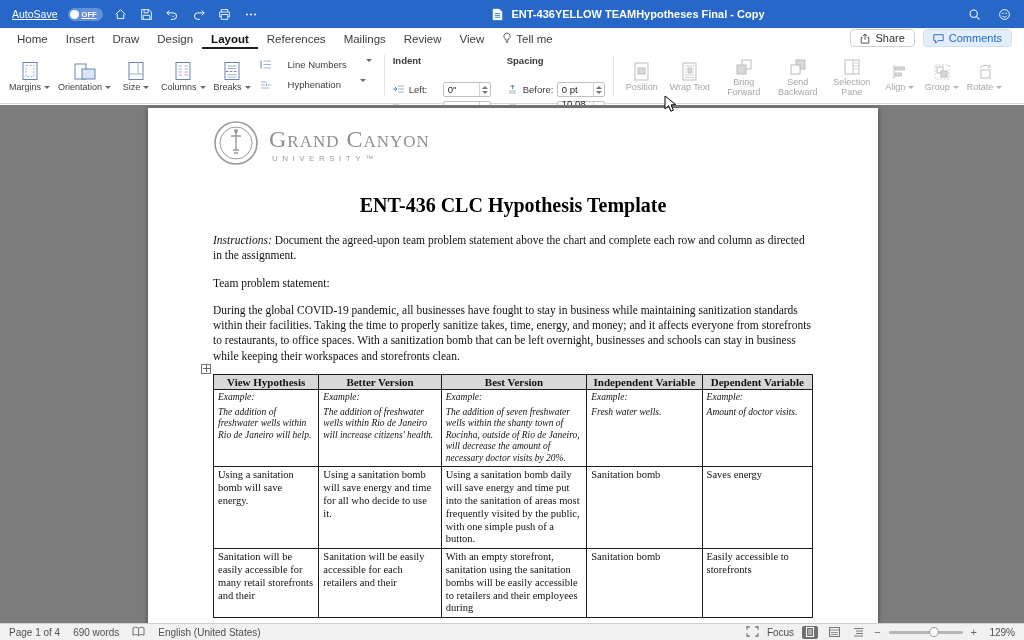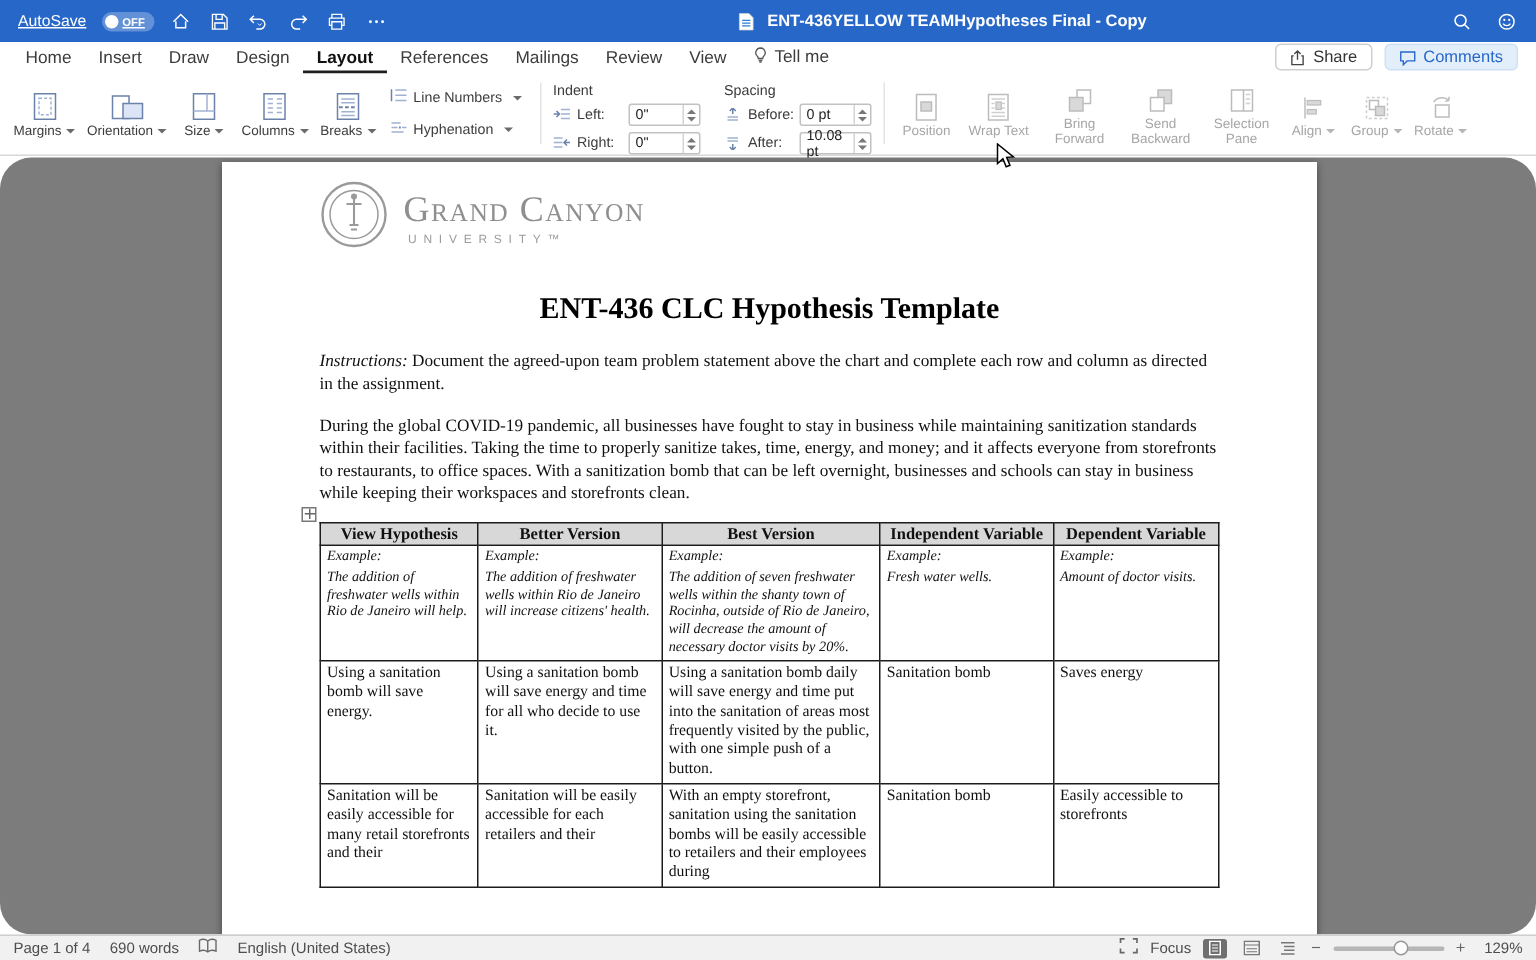--- a/index.html
+++ b/index.html
@@ -40,46 +40,46 @@
             align-items:stretch; padding:3px 6px 4px; gap:2px; position:relative; }
   .rbtn { display:flex; flex-direction:column; align-items:center; justify-content:center;
           gap:2px; min-width:40px; padding:1px 3px; border-radius:3px; cursor:default; }
   .rbtn-icon { height:22px; display:flex; align-items:flex-end; }
   .rbtn-label { font-size:9px; color:#3d3d3d; line-height:1.1; text-align:center; white-space:nowrap; }
   .rbtn-label.wrap { white-space:normal; width:46px; }
   .caret { display:inline-block; width:0; height:0; border-left:3px solid transparent;
            border-right:3px solid transparent; border-top:3.5px solid #6a6a6a; margin-left:3px;
            vertical-align:1px; }
   .rstack { display:flex; flex-direction:column; justify-content:center; gap:7px; padding:0 4px; }
-  .mini-row { display:flex; align-items:center; gap:4px; font-size:9.5px; color:#3d3d3d; }
+  .mini-row { display:flex; gap:16px; font-size:9.5px; color:#3d3d3d; }
   .rdivider { width:1px; background:#e4e4e4; margin:3px 6px; }
   .fields { display:flex; gap:16px; padding-top:3px; }
   .fcol { display:flex; flex-direction:column; }
-  .fcol-title { font-size:9.5px; color:#3b3b3b; margin-bottom:3px; }
+  .fcol-title { font-size:9.5px; color:#3b3b3b; margin-bottom:16px;font-weight:bold; }
   .field-row { display:flex; align-items:center; gap:4px; margin-bottom:4px; }
   .f-icon { width:12px; display:flex; justify-content:center; }
   .f-label { font-size:9.5px; color:#3b3b3b; width:30px; }
   .f-input { width:48px; height:15px; border:1px solid #c2c2c2; border-radius:2px; background:#fff;
              display:flex; align-items:center; justify-content:space-between; font-size:9.5px;
              color:#222; padding-left:4px; }
   .spinner { width:11px; height:13px; border-left:1px solid #d4d4d4; display:flex;
              flex-direction:column; align-items:center; justify-content:center; gap:2px; }
   .sp-up { width:0; height:0; border-left:3px solid transparent; border-right:3px solid transparent;
            border-bottom:3px solid #777; }
   .sp-dn { width:0; height:0; border-left:3px solid transparent; border-right:3px solid transparent;
            border-top:3px solid #777; }
   .disabled .rbtn-label { color:#a6a6a6; }
   .disabled .caret { border-top-color:#b5b5b5; }
 
   
   .cursor { position:absolute; left:664px; top:46px; z-index:60; pointer-events:none; }
 
   
   .doc-area { position:absolute; top:105px; bottom:17px; left:0; right:0; background:#7c7c7c;
-              overflow:hidden;border-radius:21px; }
+              overflow:hidden; }
   .page { position:absolute; left:148px; top:3px; width:730px; height:620px; background:#fff;
           box-shadow:0 1px 5px rgba(0,0,0,.45); font-family:"Liberation Serif", serif; color:#111; }
   .page-inner { padding:12px 65px 0; }
   .logo-row { display:flex; align-items:center; gap:10px; }
   .gcu-text {}
   .gcu-name { font-variant:small-caps; font-size:24px; letter-spacing:1px; color:#8f8f8f; line-height:1; }
   .gcu-sub { font-family:"Liberation Sans", sans-serif; font-size:8px; letter-spacing:4.5px;
              color:#9b9b9b; margin-top:3px; padding-left:3px; }
   .doc-title { text-align:center; font-weight:700; font-size:20px; margin-top:24px; color:#000; }
   .para { font-size:11.5px; line-height:1.33; margin-top:16px; }
@@ -495,20 +495,21 @@
           </span>
         </div>
 
         <div class="doc-title">ENT-436 CLC Hypothesis Template</div>
 
         <p class="para">
           <span class="ital">Instructions:</span>
           <span>Document the agreed-upon team problem statement above the chart and complete each row and column as directed in the assignment.</span>
         </p>
 
+        <p class="para tight">Team problem statement:</p>
 
         <p class="para tight">During the global COVID-19 pandemic, all businesses have fought to stay in business while maintaining sanitization standards within their facilities. Taking the time to properly sanitize takes, time, energy, and money; and it affects everyone from storefronts to restaurants, to office spaces. With a sanitization bomb that can be left overnight, businesses and schools can stay in business while keeping their workspaces and storefronts clean.</p>
 
         <div class="table-wrap">
           <span class="tbl-handle">
             <svg width="7" height="7" viewBox="0 0 7 7">
                 <path d="M3.5 0 V7 M0 3.5 H7" stroke="#666" stroke-width="1"></path>
               </svg>
           </span>
           <table class="hyp">

